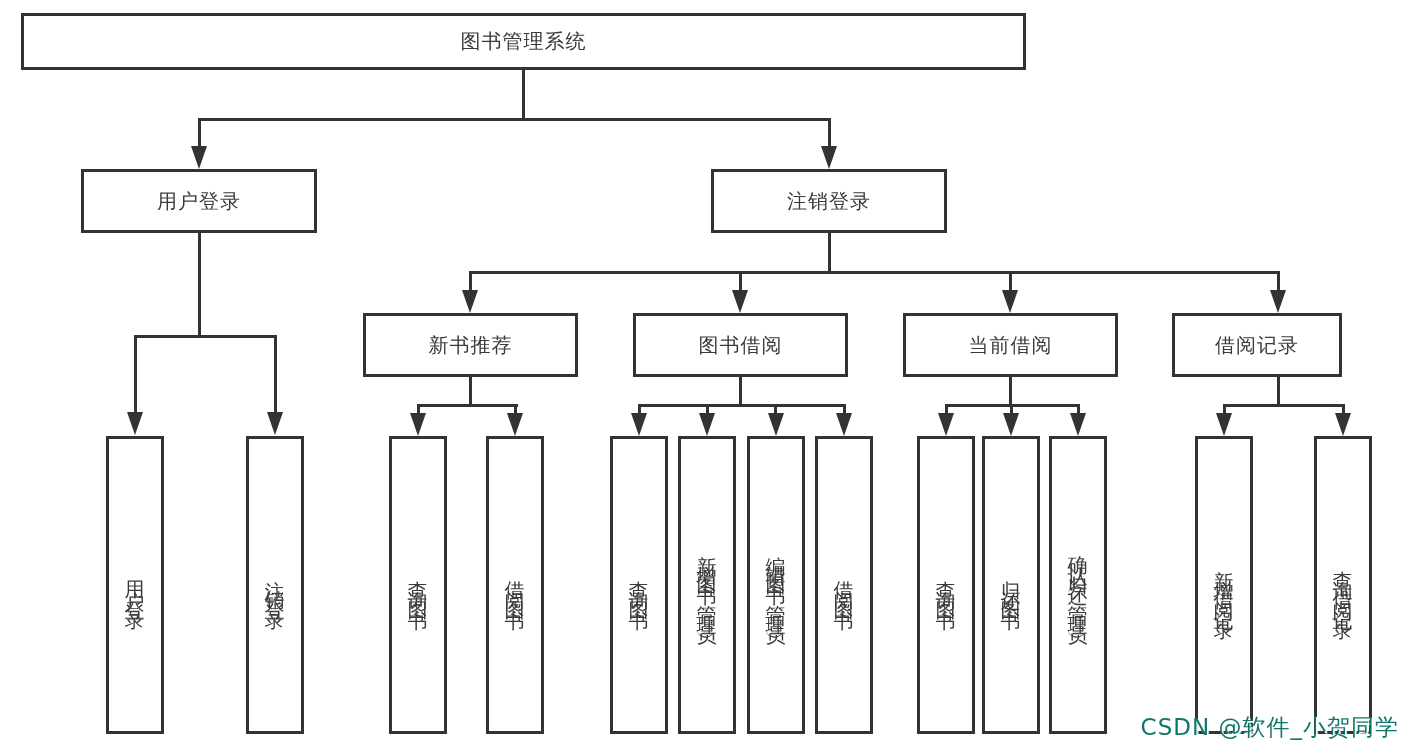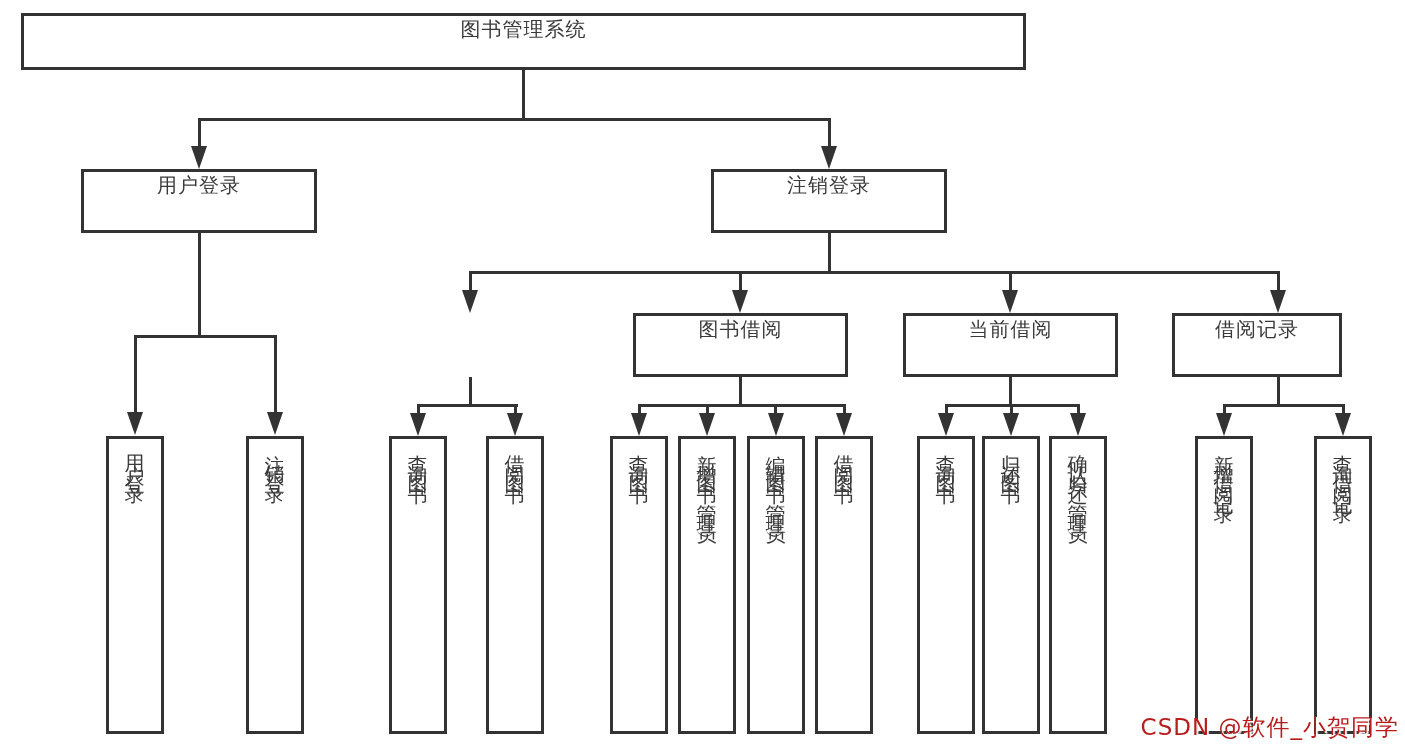--- a/index.html
+++ b/index.html
@@ -8,21 +8,21 @@
     width:1405px; height:747px;
     background:#ffffff;
     font-family:"DejaVu Sans","Liberation Sans",sans-serif;
     overflow:hidden;
   }
   .box {
     position:absolute;
     box-sizing:border-box;
     border:3px solid #333333;
     background:#ffffff;
-    display:flex; align-items:flex-start; justify-content:center;
+    display:flex; align-items:center; justify-content:center;
     color:#3a3a3a;
   }
   .hbox { font-size:20px; letter-spacing:1px; }
   .vbox .vtxt {
     writing-mode:vertical-rl;
     text-orientation:mixed;
     font-size:20px;
     letter-spacing:10px;
     line-height:1.1;
     color:#3a3a3a;
@@ -33,21 +33,21 @@
   .arrow {
     position:absolute; width:0; height:0;
     border-left:8px solid transparent;
     border-right:8px solid transparent;
     border-top:23px solid #333333;
   }
   .watermark {
     position:absolute;
     right:6px; bottom:4px;
     font-size:23px;
-    color:#b91c1c;
+    color:#0f766e;
     text-shadow:1px 1px 0 #ffffff, 2px 2px 1px rgba(255,255,255,0.85);
     letter-spacing:1px;
     z-index:10;
     white-space:nowrap;
   }
 </style>
 </head>
 <body>
 
 <div class="canvas">
@@ -81,20 +81,23 @@
   <div class="line h" style="left:469px;top:271px;width:811px"></div>
   <div class="line v" style="left:469px;top:271px;height:22px"></div>
   <div class="line v" style="left:739px;top:271px;height:22px"></div>
   <div class="line v" style="left:1009px;top:271px;height:22px"></div>
   <div class="line v" style="left:1277px;top:271px;height:22px"></div>
   <div class="arrow" style="left:462px;top:290px"></div>
   <div class="arrow" style="left:732px;top:290px"></div>
   <div class="arrow" style="left:1002px;top:290px"></div>
   <div class="arrow" style="left:1270px;top:290px"></div>
 
+  <div class="box hbox" style="left:363px;top:313px;width:215px;height:64px">
+    <span>新书推荐</span>
+  </div>
   <div class="box hbox" style="left:633px;top:313px;width:215px;height:64px">
     <span>图书借阅</span>
   </div>
   <div class="box hbox" style="left:903px;top:313px;width:215px;height:64px">
     <span>当前借阅</span>
   </div>
   <div class="box hbox" style="left:1172px;top:313px;width:170px;height:64px">
     <span>借阅记录</span>
   </div>
 

